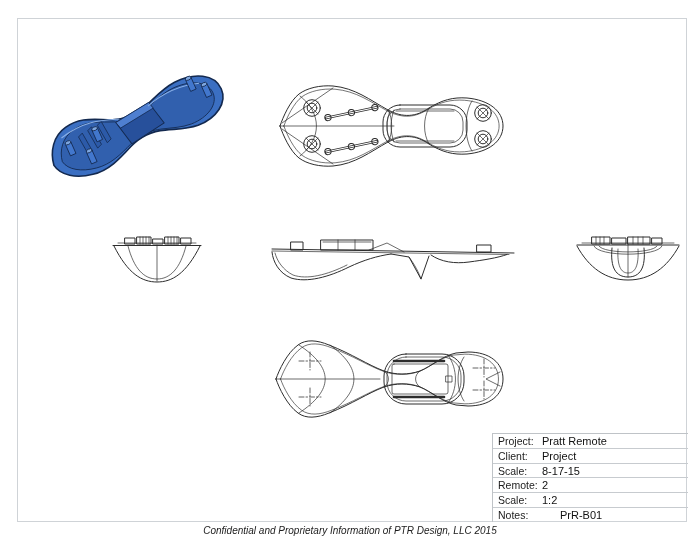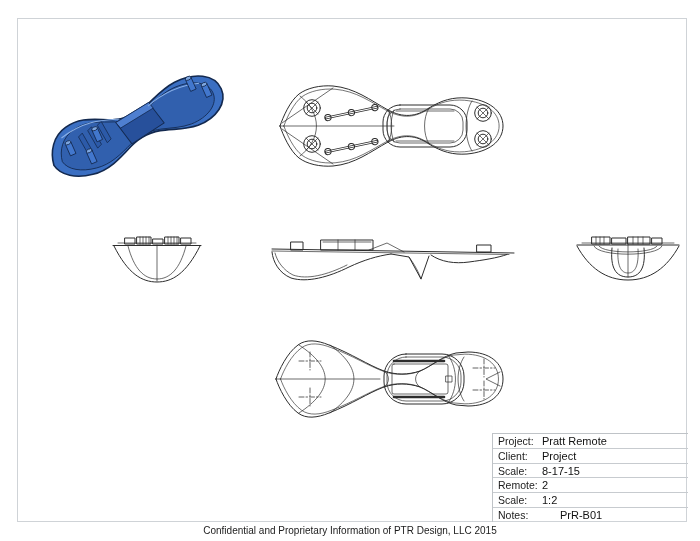--- a/index.html
+++ b/index.html
@@ -24,21 +24,21 @@
   .tb-row:last-child{border-bottom:none;gap:18px;}
   .tb-label{width:44px;font-size:10.5px;color:#1c1c1c;}
   .tb-value{font-size:11px;color:#111111;}
   
   .logo-box{position:absolute;left:17px;top:452px;width:46px;height:69px;
             border-top:1px solid #c0c4c8;border-right:1px solid #c0c4c8;
             display:flex;flex-direction:column;justify-content:center;align-items:center;}
   .logo-line{font-size:15px;line-height:20px;letter-spacing:2px;color:#9a9a9a;}
   
   .footer{position:absolute;left:0;top:525px;width:700px;text-align:center;
-          font-size:10px;color:#1b1b1b;}
+          font-size:10px;color:#1b1b1b;font-style:italic;}
 </style>
 </head>
 <body>
 
 <div id="canvas">
 
   <div class="sheet-border"></div>
 
   <svg class="view" style="left:36px;top:54px" width="206" height="146" viewBox="0 0 206 146">
     <g transform="rotate(-24 102 74)">

